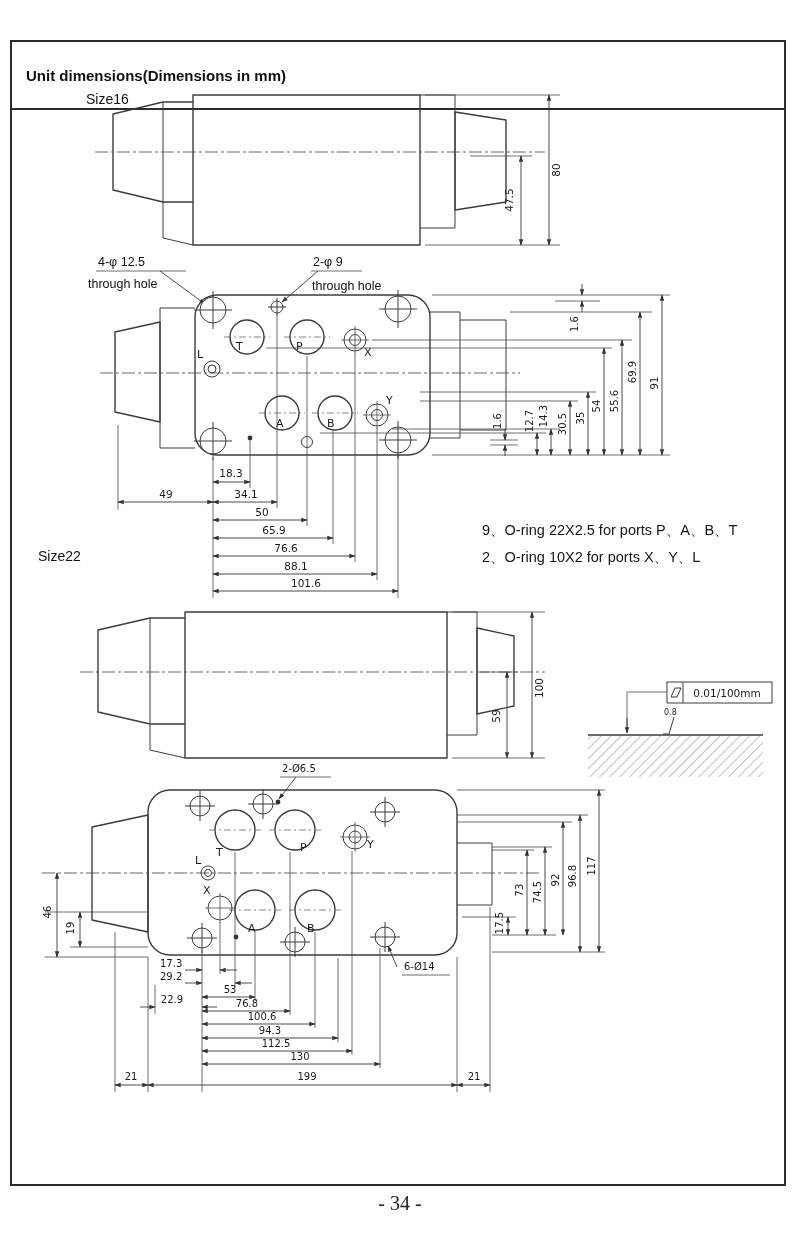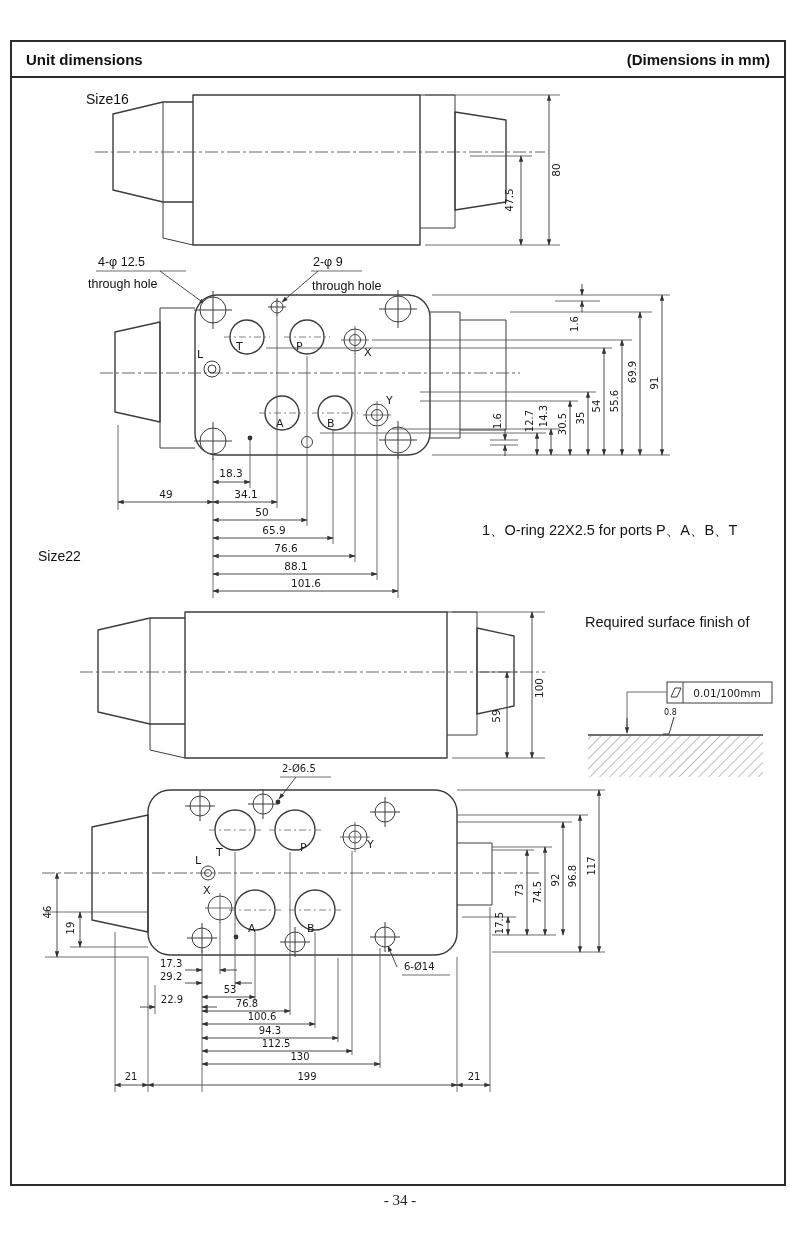--- a/index.html
+++ b/index.html
@@ -1,27 +1,27 @@
 <!DOCTYPE html>
 <html><head>
 <meta charset="utf-8">
 <style>
   html,body{margin:0;padding:0;background:#fff;}
   #page{position:relative;width:800px;height:1233px;background:#fff;
         font-family:"Liberation Sans",sans-serif;overflow:hidden;}
   .border-frame{position:absolute;left:10px;top:40px;width:776px;height:1146px;
         border:2px solid #2b2b2b;background:#fff;box-sizing:border-box;}
   .header-row{height:34px;border-bottom:2px solid #2b2b2b;display:flex;
-        align-items:center;justify-content:space-between;padding:0 14px;
+        align-items:center;padding:16px 14px;
         font-size:15px;font-weight:bold;color:#111;}
   .size-label{position:absolute;font-size:14px;color:#111;}
   .notes{position:absolute;font-size:14.5px;color:#151515;line-height:27px;white-space:nowrap;}
   .sf-text{position:absolute;font-size:14.5px;color:#151515;line-height:25px;width:210px;}
   .page-num{position:absolute;left:0;top:1192px;width:800px;text-align:center;
-        font-family:"Liberation Serif",serif;font-size:15px;color:#222;}
+        font-family:"Liberation Serif",serif;font-size:20px;color:#222;}
   svg{position:absolute;left:0;top:0;}
   .ol{fill:none;stroke:#3c3c3c;stroke-width:1.4;stroke-linejoin:round;}
   .ol2{fill:none;stroke:#3c3c3c;stroke-width:1;}
   .ext{stroke:#4a4a4a;stroke-width:0.8;fill:none;}
   .dim{stroke:#383838;stroke-width:0.9;fill:none;}
   .cl{stroke:#555;stroke-width:0.9;stroke-dasharray:13 3 3 3;fill:none;}
   .cl2{stroke:#666;stroke-width:0.8;stroke-dasharray:7 3 2 3;fill:none;}
   .dt{font:10.5px "DejaVu Sans",sans-serif;fill:#1a1a1a;}
   .dts{font:10px "DejaVu Sans",sans-serif;fill:#1a1a1a;}
   .pt{font:11px "DejaVu Sans",sans-serif;fill:#1a1a1a;}
@@ -37,25 +37,25 @@
     <div class="header-row">
       <span>Unit dimensions</span>
       <span>(Dimensions in mm)</span>
     </div>
   </div>
 
   <div class="size-label" style="left:38px;top:91px;margin-left:48px;">Size16</div>
   <div class="size-label" style="left:38px;top:548px;">Size22</div>
 
   <div class="notes" style="left:482px;top:517px;">
-    <div>1、O-ring 22X2.5 for ports P、A、B、T</div>
+    <div>9、O-ring 22X2.5 for ports P、A、B、T</div>
+    <div>2、O-ring 10X2 for ports X、Y、L</div>
   </div>
 
   <div class="sf-text" style="left:585px;top:610px;">
-    <div>Required surface finish of</div>
   </div>
 
   <div class="notes" style="left:482px;top:1090px;">
   </div>
 
   <div class="page-num">- 34 -</div>
 
   <svg width="800" height="1233" viewBox="0 0 800 1233">
     <defs>
       <marker id="aE" viewBox="0 0 10 10" refX="9" refY="5" markerWidth="9" markerHeight="7" orient="auto">

